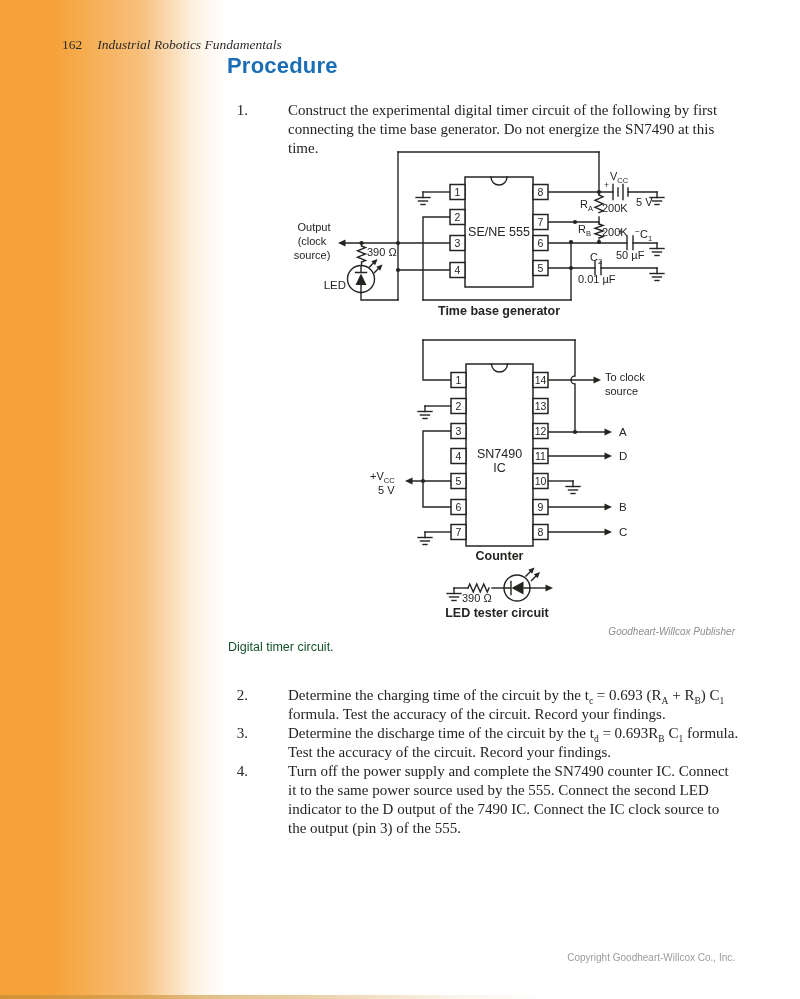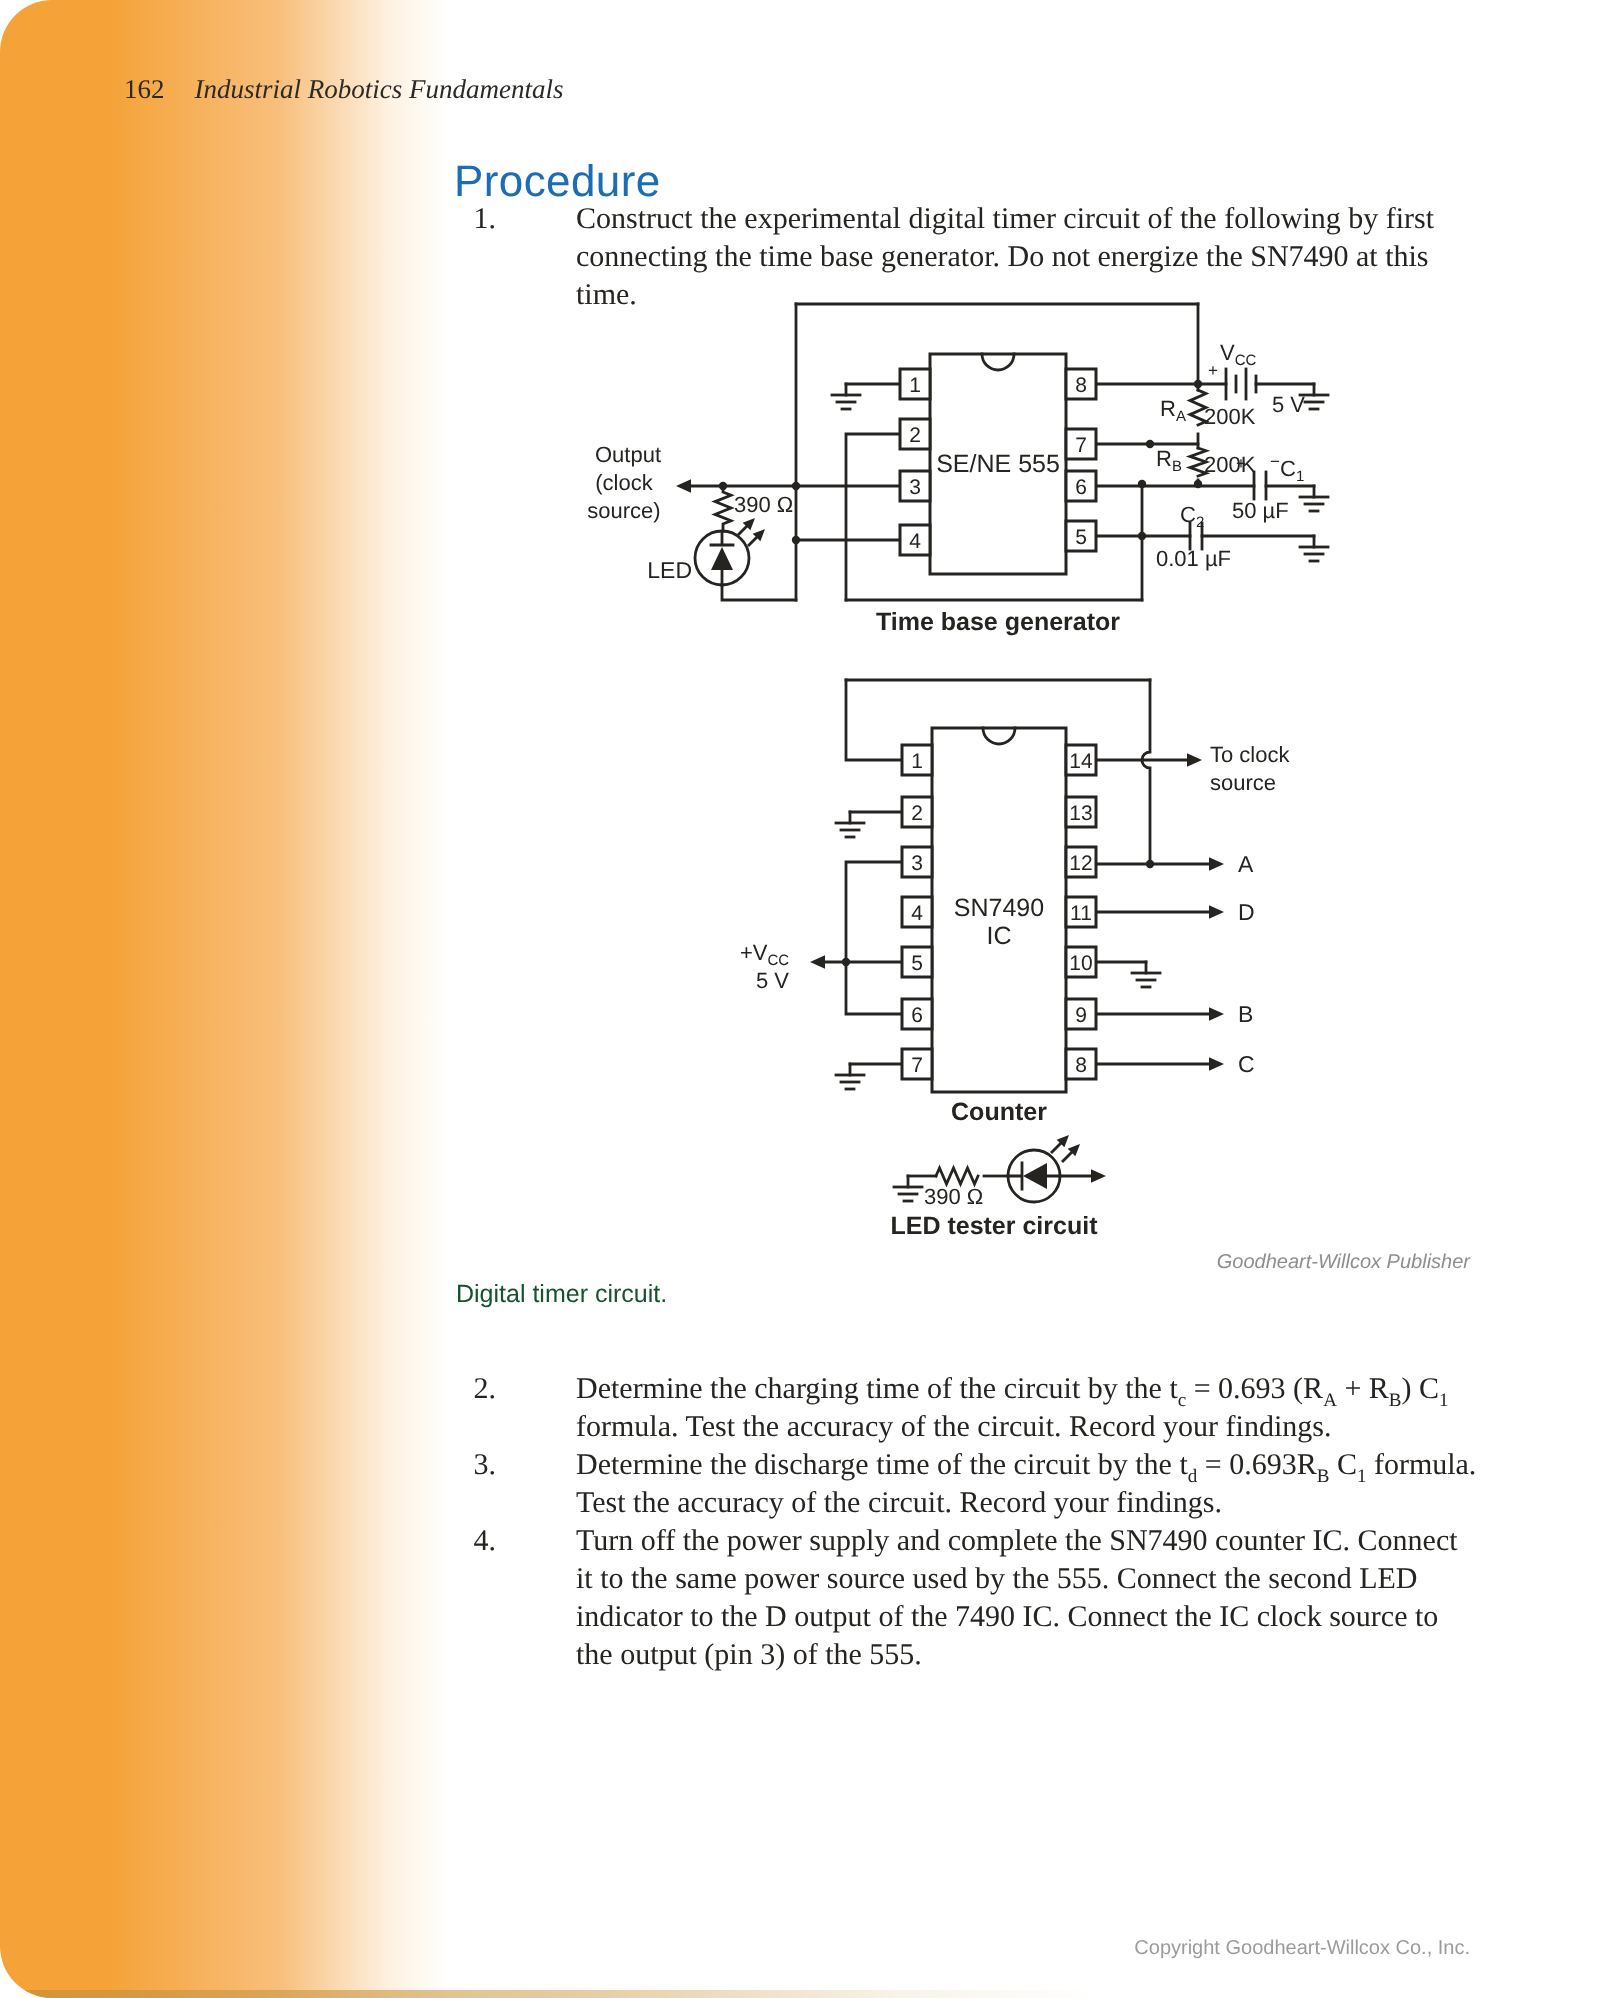--- a/index.html
+++ b/index.html
@@ -1,39 +1,39 @@
 <!DOCTYPE html>
 <html><head>
 <meta charset="utf-8">
 <style>
   html,body{margin:0;padding:0;background:#fff;}
   .page{position:relative;width:800px;height:999px;background:#ffffff;overflow:hidden;
-        font-family:"Liberation Serif",serif;color:#262421;border-radius:26px;}
+        font-family:"Liberation Serif",serif;color:#262421;}
   .gradient{position:absolute;left:0;top:0;bottom:0;width:235px;
         background:linear-gradient(90deg,#f5a339 0px,#f5a339 55px,#f8bf7c 140px,#fdf2e2 195px,#ffffff 225px);}
   .bottom-edge{position:absolute;left:0;bottom:0;height:4px;width:548px;
         background:linear-gradient(90deg,rgba(205,143,52,.85),rgba(220,180,115,.65) 55%,rgba(240,224,198,.4) 82%,rgba(255,255,255,0) 100%);}
   .header{position:absolute;top:37px;left:62px;font-size:13.5px;color:#2c2a27;}
   .pagenum{margin-right:15px;}
   .booktitle{font-style:italic;}
-  .heading{position:absolute;top:78px;left:227px;font-family:"Liberation Sans",sans-serif;
-        font-weight:normal;font-size:22px;color:#1b6db6;letter-spacing:.2px;}
+  .heading{position:absolute;top:53px;left:227px;font-family:"Liberation Sans",sans-serif;
+        font-weight:bold;font-size:22px;color:#1b6db6;letter-spacing:.2px;}
   .steps{position:absolute;left:228px;width:512px;}
   .steps-top{top:101px;}
   .steps-bottom{top:686px;}
   .step{display:flex;font-size:15px;line-height:19px;}
   .step-num{width:20px;text-align:right;margin-right:5px;flex:none;}
   .step-text{flex:1;margin-left:35px;}
   .step-text sub{font-size:9.5px;line-height:0;}
   .fig-caption{position:absolute;left:228px;top:640px;font-family:"Liberation Sans",sans-serif;
         font-size:12.5px;color:#14532d;}
   .credit{position:absolute;right:65px;top:626px;font-family:Liberation Sans, sans-serif;
         font-style:italic;font-size:10px;color:#8e8e8e;}
   .copyright{position:absolute;right:65px;top:952px;font-family:"Liberation Sans",sans-serif;
-        font-size:10px;color:#9b9b9b;margin-top:17px;}
+        font-size:10px;color:#9b9b9b;}
   svg.figure{position:absolute;left:270px;top:140px;}
   svg text{font-family:"Liberation Sans",sans-serif;fill:#262421;}
   .w{stroke:#262421;stroke-width:1.4;fill:none;stroke-linecap:square;}
   .box{fill:#ffffff;stroke:#262421;stroke-width:1.5;}
   .lbl{font-size:11px;}
   .lbm{font-size:11.5px;}
   .sub{font-size:7.5px;}
   .pin{font-size:10.5px;text-anchor:middle;}
   .icl{font-size:12.5px;text-anchor:middle;}
   .capt{font-size:12.5px;font-weight:bold;text-anchor:middle;}

